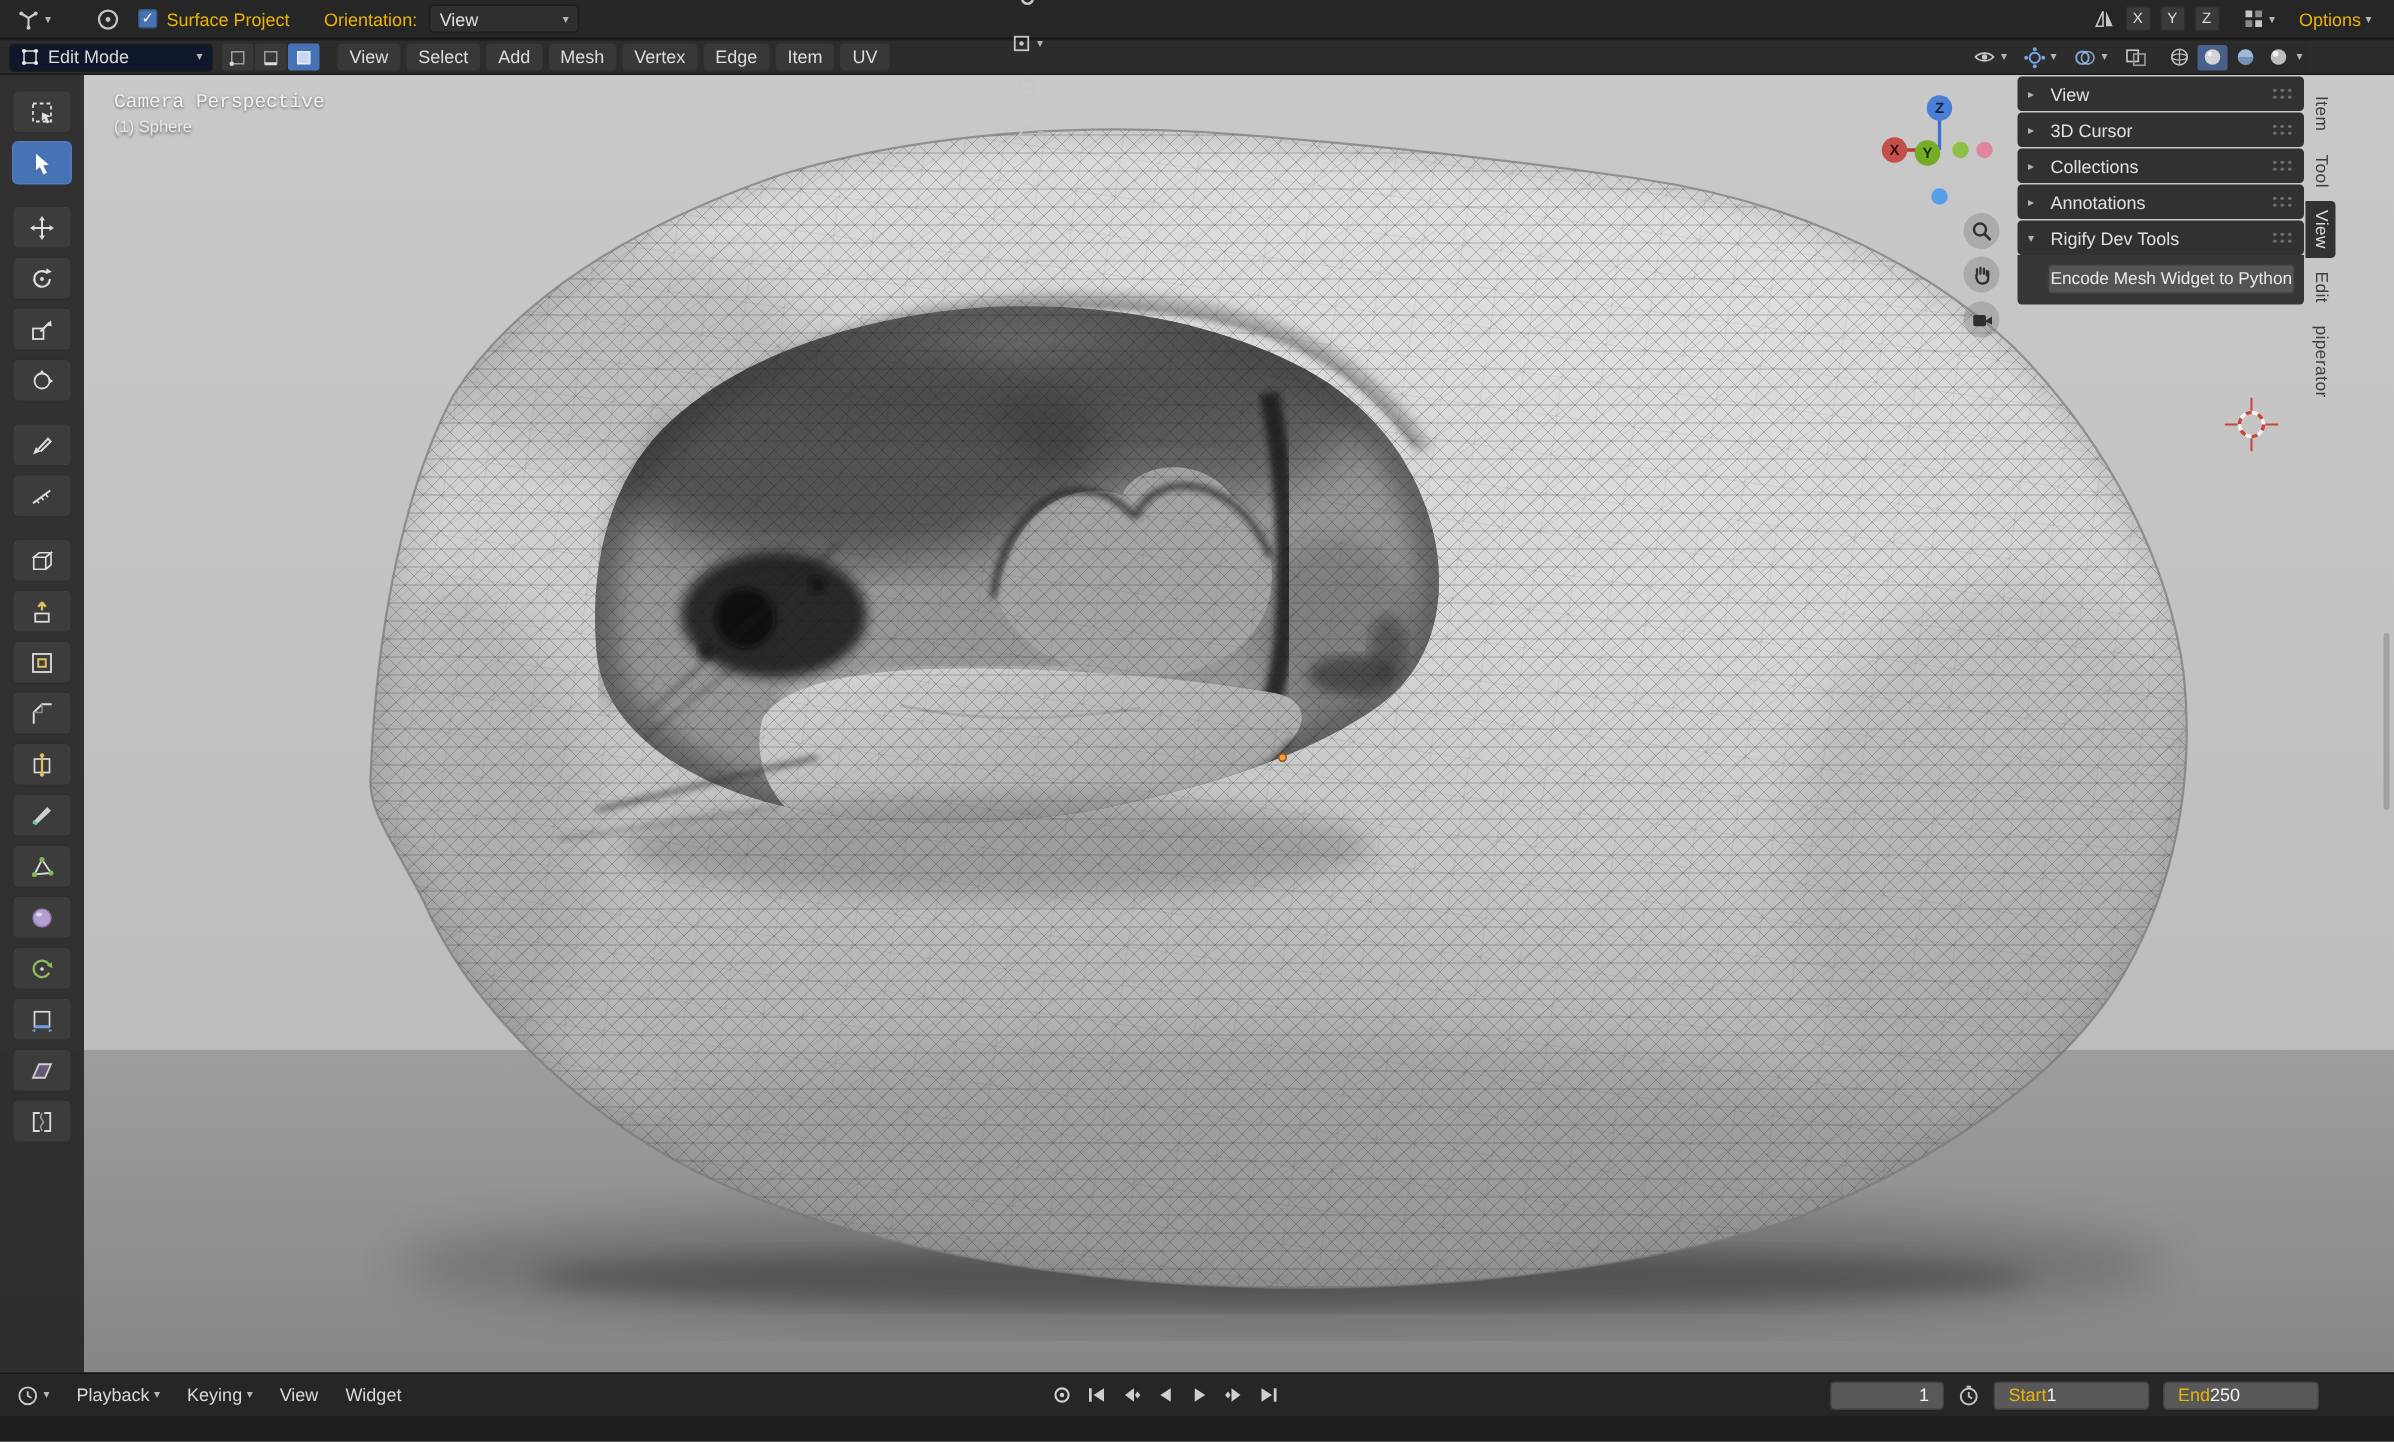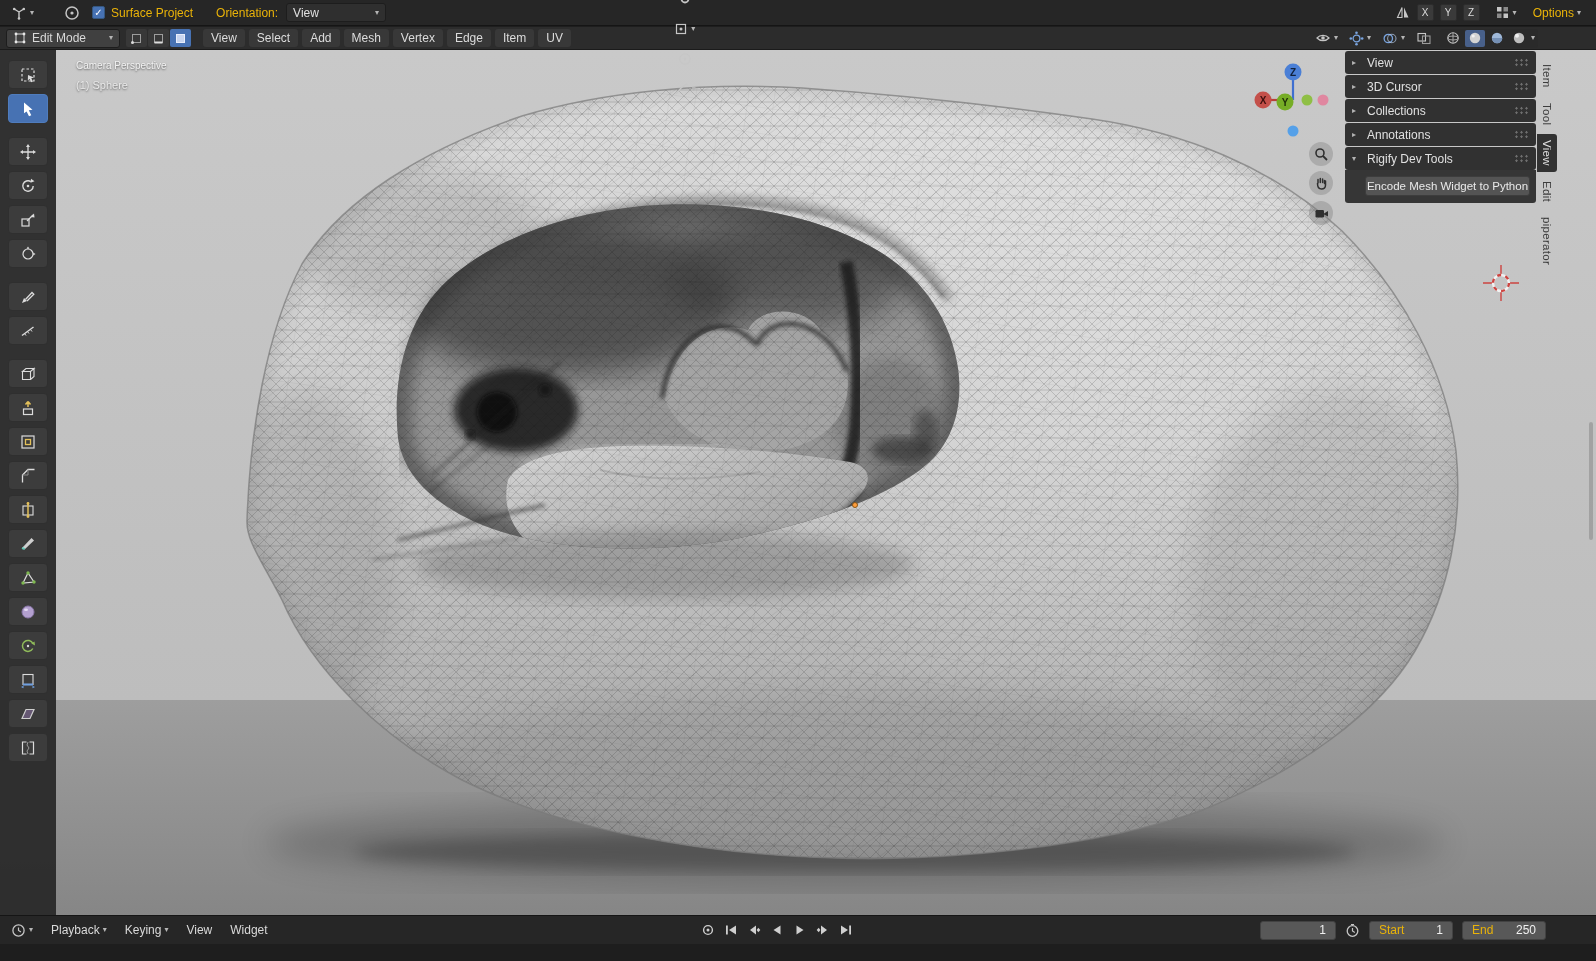--- a/index.html
+++ b/index.html
@@ -20,43 +20,43 @@
               display:flex; align-items:center; gap:6px; padding:0 6px; color:#e0e0e0; }
   .dd-view { width:100px; }
   .tb-center { position:absolute; left:652px; display:flex; align-items:center; gap:12px;flex-direction:column; }
   .tb-right  { position:absolute; right:12px; display:flex; align-items:center; gap:6px; }
   .axbtn { width:17px; height:17px; background:#3a3a3a; border:1px solid #2c2c2c; border-radius:2px;
            color:#dcdcdc; font-size:10px; display:flex; align-items:center; justify-content:center; }
 
   
   .header2 { position:absolute; left:0; top:27px; width:100%; height:23px; background:#2c2c2c;
              border-bottom:1px solid #1b1b1b; display:flex; align-items:center; padding:0 6px; gap:6px; z-index:39; }
-  .mode-dd { background:#404040; border:1px solid #1d1d1d; border-radius:3px; height:19px;
-             display:flex; align-items:center; gap:5px; padding:0 6px; width:114px;justify-content:center; }
+  .mode-dd { background:#0f172a; border:1px solid #1d1d1d; border-radius:3px; height:19px;
+             display:flex; align-items:center; gap:5px; padding:0 6px; width:136px;justify-content:center; }
   .selmode { display:flex; gap:1px; }
   .sm { width:21px; height:18px; background:#383838; border-radius:2px; display:flex; align-items:center; justify-content:center; }
   .sm.active { background:#4772b3; }
   .menus { display:flex; gap:4px; margin-left:6px; }
   .menu-item { padding:2px 8px; border-radius:3px; background:#383838; color:#dcdcdc; }
   .h2-right { position:absolute; right:58px; display:flex; align-items:center; gap:5px; }
   .shade-grp { display:flex; align-items:center; gap:2px; background:#2a2a2a; border-radius:3px; padding:1px 3px; }
   .shade-btn { width:20px; height:17px; border-radius:2px; display:flex; align-items:center; justify-content:center; }
   .shade-btn.active { background:#48608a; }
 
   
   .toolrail { position:absolute; left:0; top:50px; width:56px; height:865px; background:rgba(43,43,43,.96);
               z-index:30; display:flex; flex-direction:column; align-items:center; padding-top:10px; }
   .tool { width:40px; height:29px; background:#3c3c3c; border:1px solid #2f2f2f; border-radius:4px;
           margin-bottom:5px; display:flex; align-items:center; justify-content:center; flex:none; }
   .tool.active { background:#4772b3; border-color:#4f7cbd; }
   .tool.gap { margin-top:9px; }
 
   
   .viewport { position:absolute; left:0; top:50px; width:1596px; height:865px; overflow:hidden; background:#bfbfbf; }
-  .vp-label    { position:absolute; left:76px; top:10px; font-size:10px; color:#f2f2f2; text-shadow:0 1px 2px rgba(0,0,0,.55); }
+  .vp-label    { position:absolute; left:76px; top:10px; font-size:13px; color:#f2f2f2; text-shadow:0 1px 2px rgba(0,0,0,.55);font-family:Liberation Mono, monospace; }
   .vp-sublabel { position:absolute; left:76px; top:29px; font-size:11px;  color:#e8e8e8; text-shadow:0 1px 2px rgba(0,0,0,.5); }
   .gizmo   { position:absolute; left:1252px; top:8px; }
   .nav-btn { position:absolute; left:1309px; width:24px; height:24px; border-radius:50%;
              background:rgba(125,125,125,.38); display:flex; align-items:center; justify-content:center; }
   .cursor3d { position:absolute; left:1483px; top:215px; }
   .origin-dot { position:absolute; left:852px; top:452px; width:6px; height:6px; border-radius:50%;
                 background:#ff9d3c; border:1px solid #8a5514; }
   .vp-scrollbar { position:absolute; left:1589px; top:372px; width:4px; height:118px;
                   background:rgba(0,0,0,.16); border-radius:2px; }
 
@@ -78,21 +78,21 @@
   
   .timeline { position:absolute; left:0; top:915px; width:100%; height:29px; background:#262626;
               border-top:1px solid #151515; display:flex; align-items:center; padding:0 8px; z-index:40; }
   .tl-left { display:flex; align-items:center; gap:12px; }
   .tl-transport { position:absolute; left:698px; display:flex; align-items:center; gap:3px; }
   .tbtn { width:20px; height:18px; display:flex; align-items:center; justify-content:center; border-radius:2px; }
   .tl-right { position:absolute; right:50px; display:flex; align-items:center; gap:9px; }
   .field { background:#585858; border:1px solid #424242; border-radius:3px; height:19px;
            display:flex; align-items:center; padding:0 9px; color:#f0f0f0; }
   .frame-field { width:76px; justify-content:flex-end; }
-  .range-field { width:84px; justify-content:space-between; }
+  .range-field { width:104px; justify-content:flex-start; }
   .statusbar { position:absolute; left:0; top:944px; width:100%; height:17px; background:#1e1e1e; z-index:40; }
 
   svg { display:block; }
 </style>
 </head>
 <body>
 
 <div class="topbar">
   <div class="ibtn">
     <svg width="16" height="16">

